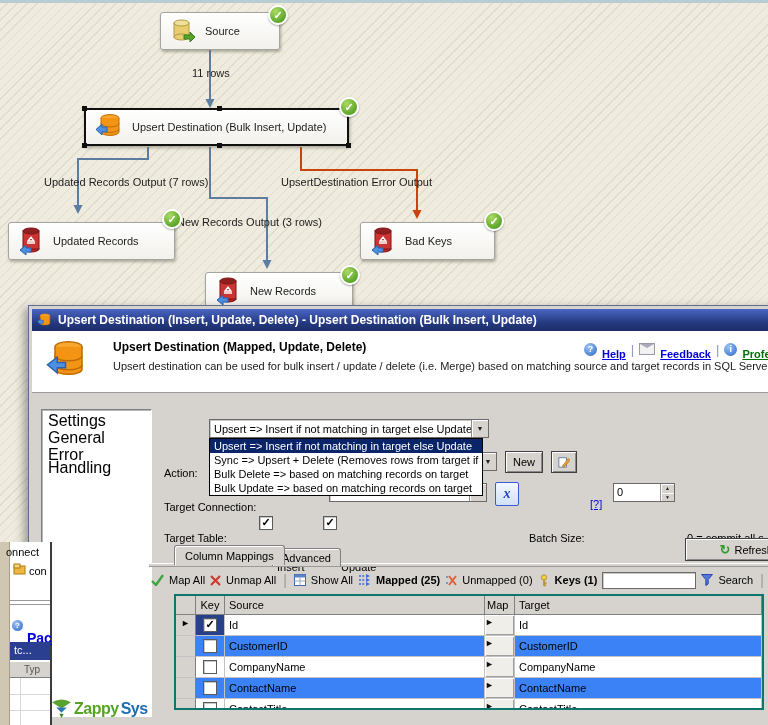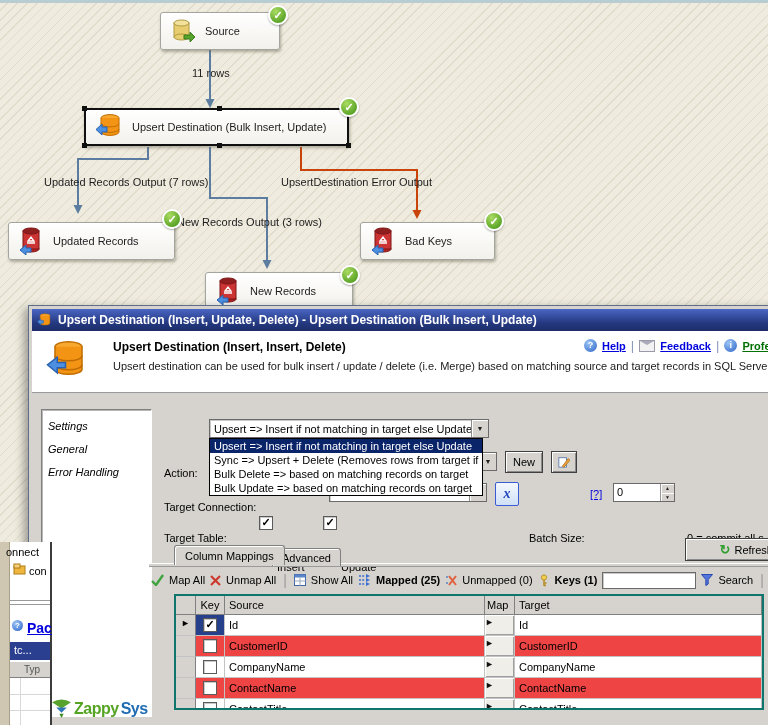--- a/index.html
+++ b/index.html
@@ -27,33 +27,33 @@
        box-shadow:-4px 3px 9px rgba(0,0,0,.35);z-index:10;}
   .tbar{position:absolute;left:3px;top:3px;width:calc(100% - 6px);height:22px;
         background:linear-gradient(#4a66c4,#24387f 65%,#1c2d68);display:flex;align-items:center;
         gap:6px;padding:0 5px;box-sizing:border-box;color:#fff;font-size:12px;font-weight:bold;white-space:nowrap;}
   .hdr{position:absolute;left:3px;top:25px;width:calc(100% - 6px);height:61px;background:#fff;
        border-bottom:1px solid #9a9a9a;}
   .hdr-title{position:absolute;left:81px;top:9px;font-size:12px;font-weight:bold;color:#000;}
   .hdr-desc{position:absolute;left:81px;top:29px;font-size:11px;color:#1a1a1a;white-space:nowrap;}
   .hdr-links{position:absolute;left:552px;top:7px;display:flex;align-items:center;gap:5px;
              font-size:11px;white-space:nowrap;}
-  .lnk{color:#0000dd;text-decoration:underline;font-weight:bold;}
+  .lnk{color:#0000dd;text-decoration:underline;font-weight:bold;margin-top:10px;}
   .lnk.green{color:#007000;}
   .sepbar{color:#8899bb;font-size:13px;}
   .ball{display:inline-block;width:13px;height:13px;border-radius:50%;
         background:radial-gradient(circle at 35% 30%,#9cc4f4,#2b64c8);color:#fff;font-size:9px;
         font-weight:bold;line-height:13px;text-align:center;}
   .env{display:inline-block;width:14px;height:10px;background:#f2f2f2;border:1px solid #99a;position:relative;}
   .env:before{content:"";position:absolute;left:0;top:0;border:5px solid transparent;border-top:4px solid #aab;
         border-left:7px solid transparent;border-right:7px solid transparent;width:0;}
   
   .listbox{position:absolute;left:12px;top:103px;width:109px;height:306px;background:#fff;
            border:1px solid;border-color:#7f7f7f #fff #fff #7f7f7f;box-shadow:inset 1px 1px 0 #b8b8b8;}
-  .listbox .it{padding:10px 6px 0;font-size:11px;line-height:13px;color:#000;font-style:italic;}
+  .listbox .it{padding:4px 6px 0;font-size:16px;line-height:13px;color:#000;}
   .logo{position:absolute;left:8px;bottom:10px;display:flex;align-items:center;gap:2px;}
   .logo .z{color:#55a423;font-weight:bold;font-size:16px;letter-spacing:-.5px;}
   .logo .s{color:#1f6cb4;font-weight:bold;font-size:16px;letter-spacing:-.5px;}
   
   .lbl{position:absolute;font-size:11px;color:#000;white-space:nowrap;margin-top:44px;}
   .combo{position:absolute;height:19px;background:#fff;border:1px solid #6a6a6a;
          box-shadow:inset 1px 1px 0 #c9c9c9;box-sizing:border-box;display:flex;align-items:center;font-size:11px;}
   .combo .cv{flex:1;padding:0 4px;white-space:nowrap;overflow:hidden;}
   .cab{width:16px;height:100%;background:#d6d3ce;border-left:1px solid #8a8a8a;
        box-shadow:inset 1px 1px 0 #fff;font-size:7px;color:#202020;display:flex;align-items:center;justify-content:center;}
@@ -90,21 +90,21 @@
   .searchbox{width:88px;height:15px;background:#fff;border:1px solid #6a6a6a;box-shadow:inset 1px 1px 0 #c9c9c9;
          font-size:11px;padding:0 2px;}
   
   .grid{position:absolute;left:145px;top:288px;width:586px;height:112px;background:#d6d3ce;
         border:2px solid #0f766e;overflow:hidden;font-size:11px;}
   .g-head,.g-row{display:flex;}
   .g-head{height:19px;background:#d6d3ce;}
   .g-head .g-cell{border-right:1px solid #808080;border-bottom:1px solid #808080;
         padding:3px 0 0 4px;box-sizing:border-box;color:#000;}
   .g-row{height:21px;background:#fff;}
-  .g-row.alt{background:#ef4444;}
+  .g-row.alt{background:#3b82f6;}
   .g-cell{box-sizing:border-box;overflow:hidden;white-space:nowrap;}
   .g-row .g-cell{border-right:1px solid #c3c3c3;border-bottom:1px solid #c3c3c3;padding:4px 0 0 4px;}
   .c-sel{width:20px;flex:0 0 20px;background:#d6d3ce;border-right:1px solid #808080 !important;
          text-align:center;padding:3px 0 0 0 !important;font-size:9px;color:#000;}
   .c-key{width:29px;flex:0 0 29px;text-align:center;padding:3px 0 0 0 !important;}
   .c-src{width:260px;flex:0 0 260px;}
   .c-map{width:30px;flex:0 0 30px;background:#efeee8;text-align:left;padding:2px 0 0 0 !important;
          box-shadow:inset 1px 1px 0 #fff,inset -1px -1px 0 #9f9f9f;font-size:9px;color:#111;}
   .c-tgt{flex:1;}
   .keysel{background:#26408c !important;}
@@ -220,21 +220,21 @@
     <span>Upsert Destination (Insert, Update, Delete) - Upsert Destination (Bulk Insert, Update)</span>
   </div>
 
   <div class="hdr">
     <svg style="position:absolute;left:14px;top:8px" width="42" height="44" viewBox="0 0 28 29">
       <ellipse cx="15" cy="5" rx="9" ry="3.4" fill="#f8a82e" stroke="#c06c00"></ellipse>
       <path d="M6,5 v15 a9,3.4 0 0 0 18,0 V5" fill="#f39415" stroke="#c06c00"></path>
       <path d="M6,11 a9,3.4 0 0 0 18,0 M6,17 a9,3.4 0 0 0 18,0" fill="none" stroke="#c06c00"></path>
       <polygon points="13,19 13,15.5 7.5,15.5 7.5,12 1,17 7.5,22.5 7.5,19 13,19" fill="#4d8fe0" stroke="#2a62b0"></polygon>
     </svg>
-    <div class="hdr-title">Upsert Destination (Insert, Insert, Delete)</div>
+    <div class="hdr-title">Upsert Destination (Mapped, Update, Delete)</div>
     <div class="hdr-desc">Upsert destination can be used for bulk insert / update / delete (i.e. Merge) based on matching source and target records in SQL Server database.</div>
     <div class="hdr-links">
       <span class="ball">?</span>
       <a class="lnk" href="#">Help</a>
       <span class="sepbar">|</span>
       <span class="env"></span>
       <a class="lnk" href="#">Feedback</a>
       <span class="sepbar">|</span>
       <span class="ball">i</span>
       <a class="lnk green" href="#">Professional</a>

